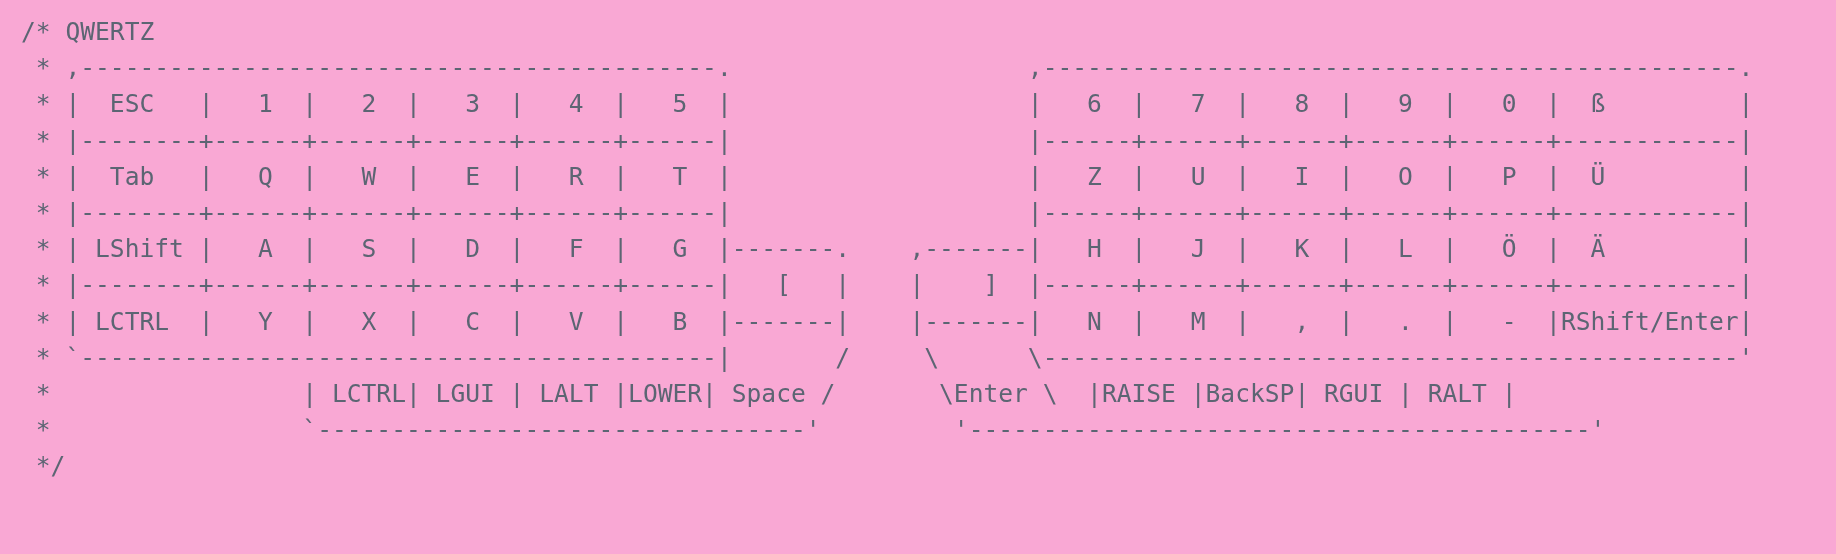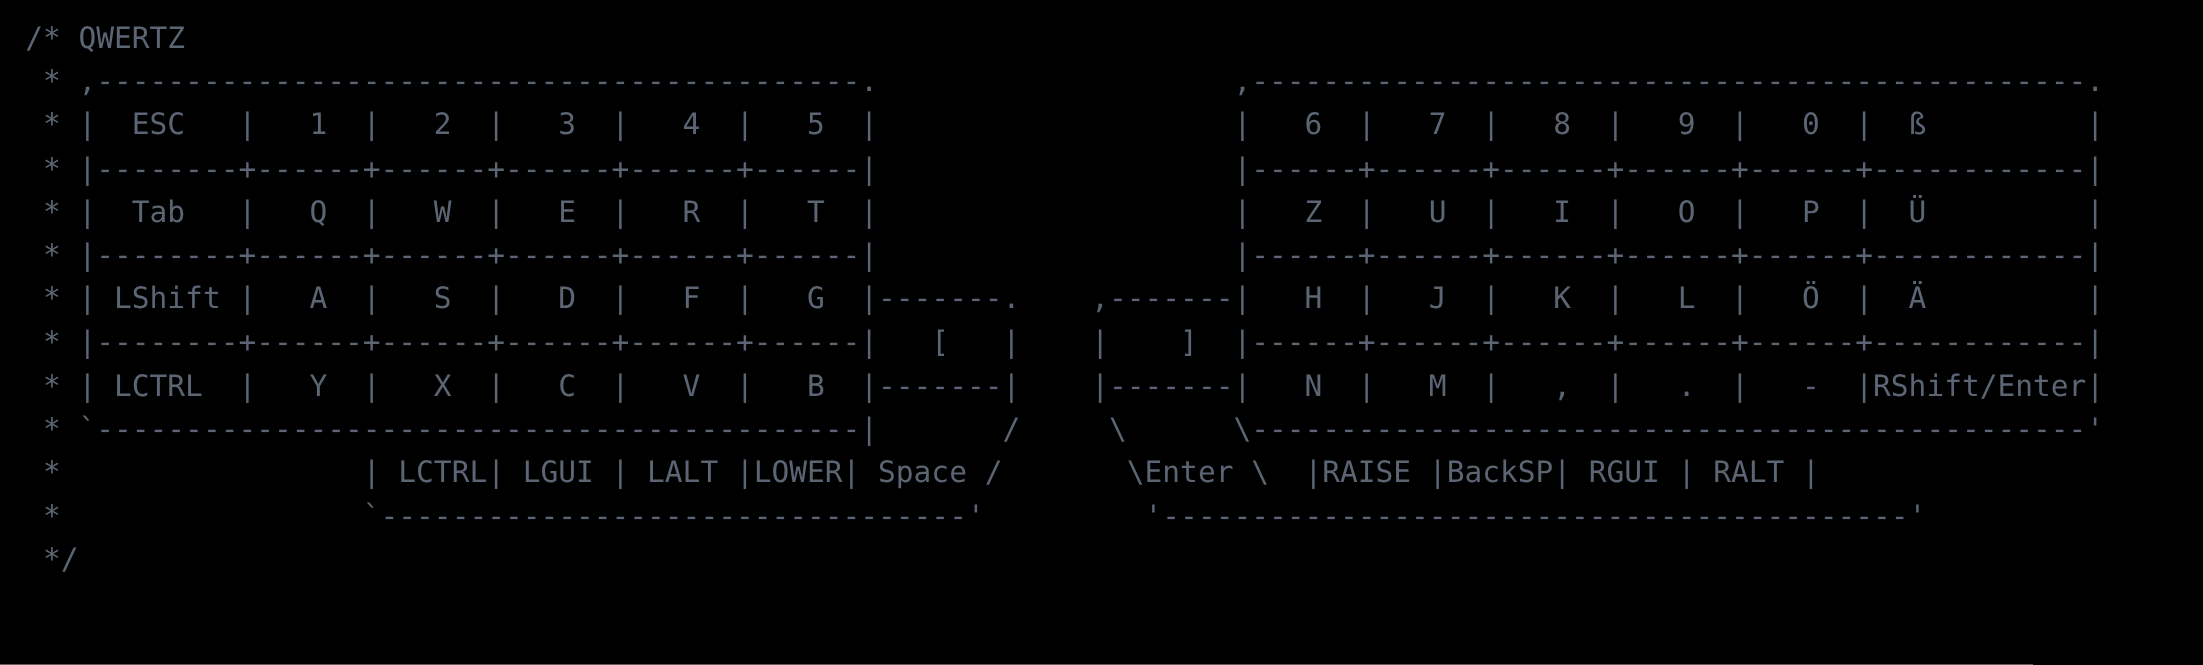--- a/index.html
+++ b/index.html
@@ -5,21 +5,21 @@
   html, body {
     margin: 0;
     padding: 0;
     background: #ffffff;
   }
   .screen {
     position: relative;
     width: 1836px;
     height: 554px;
     overflow: hidden;
-    background: #000000;
+    background: #f9a8d4;
   }
   pre.keymap {
     margin: 0;
     padding: 14px 0 0 21px;
     font-family: "DejaVu Sans Mono", "Liberation Mono", monospace;
     font-size: 24.6px;
     line-height: 36.2px;
     font-weight: 400;
     color: #5c6573;
     white-space: pre;

